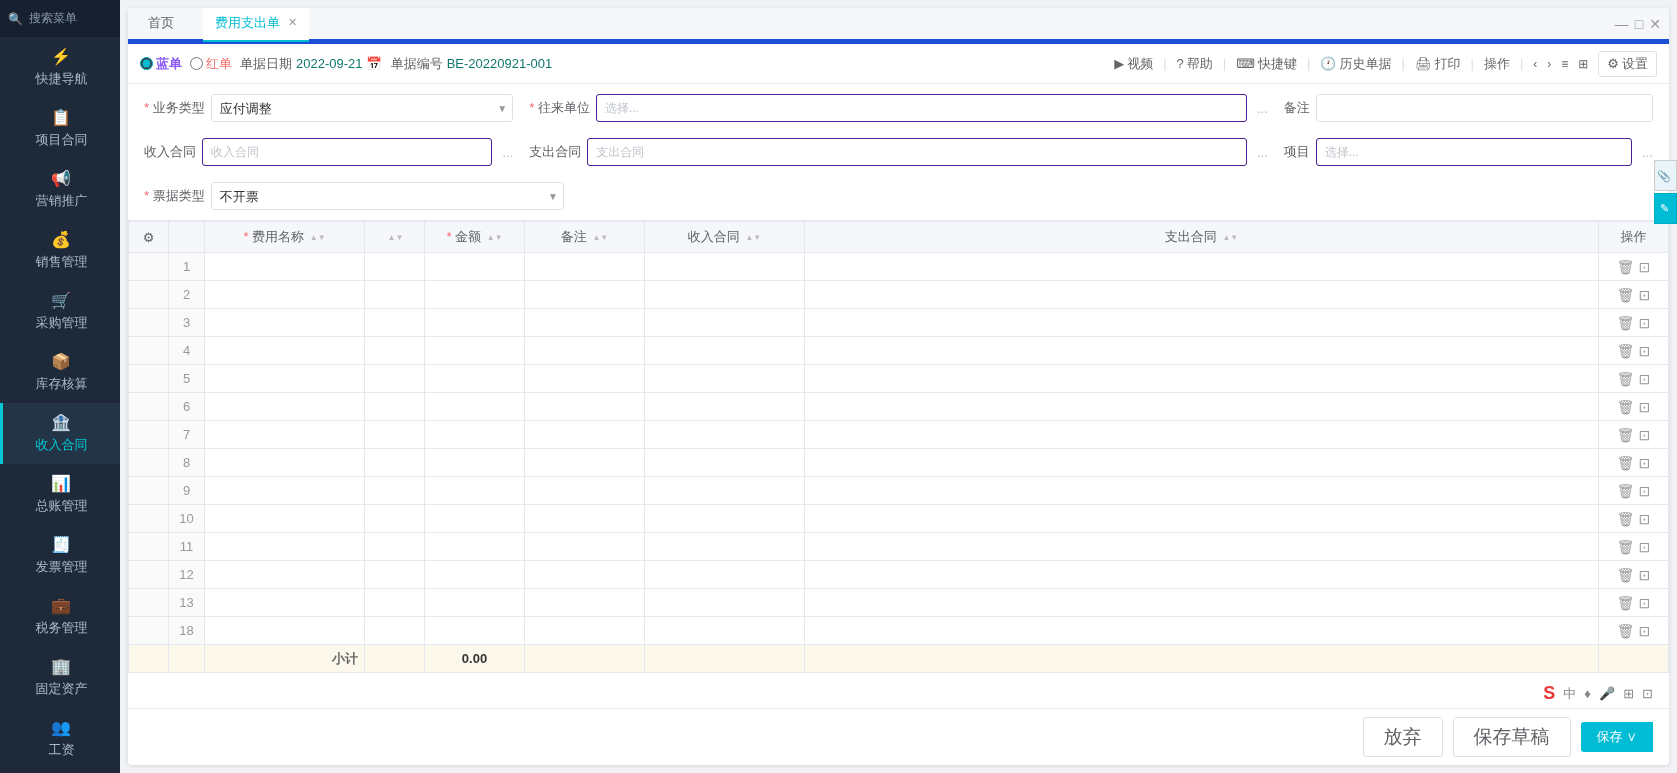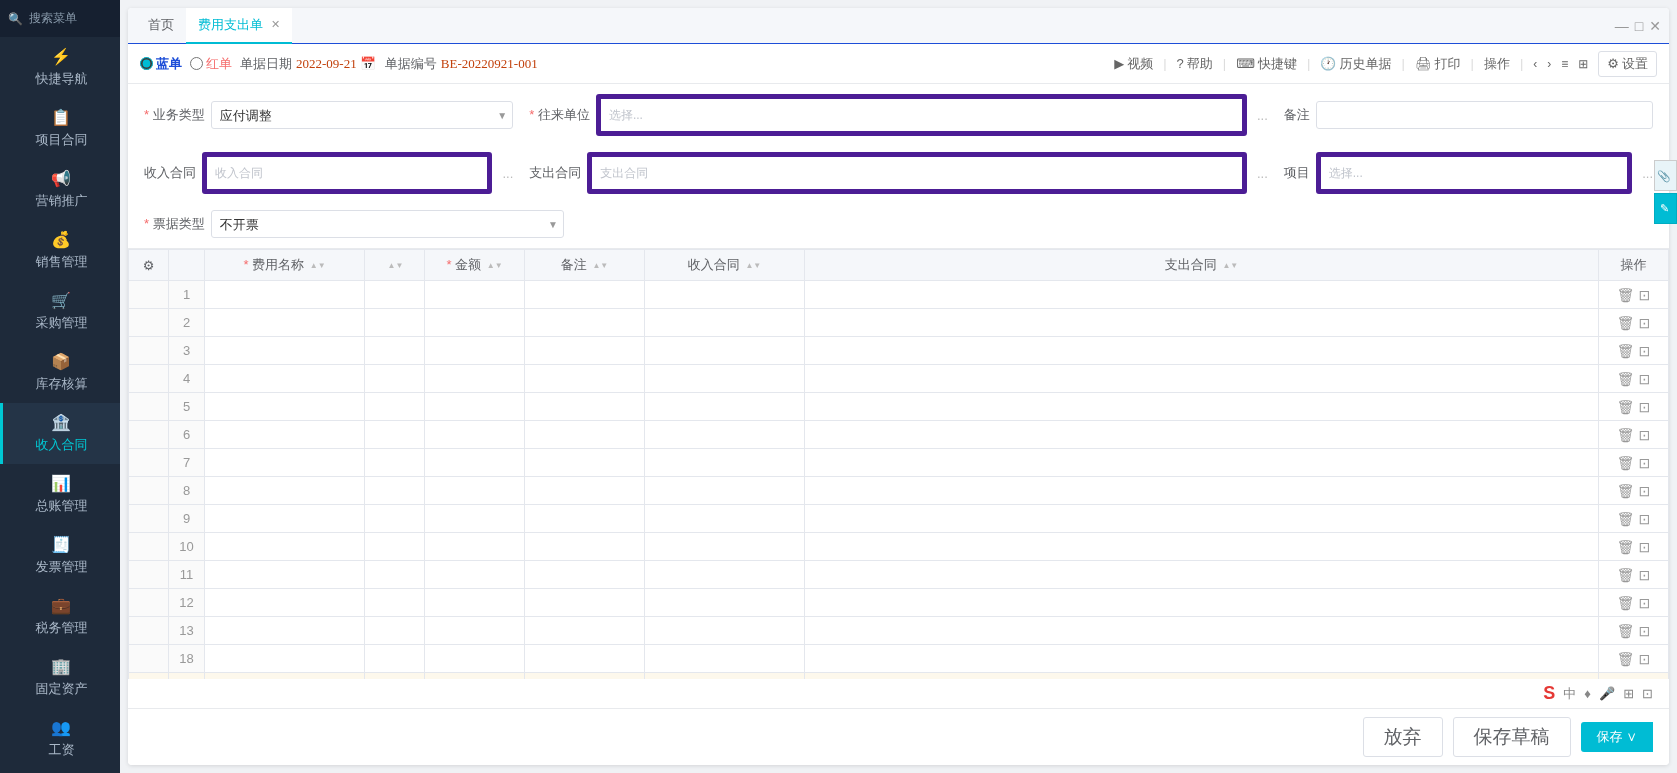--- a/index.html
+++ b/index.html
@@ -57,24 +57,24 @@
       display: flex;
       flex-direction: column;
       overflow: hidden;
     }
 
     
     .tabs-bar {
       display: flex;
       align-items: center;
       background: #f5f7fa;
-      border-bottom: 1px solid #1d4ed8;
+      border-bottom: 5px solid #1d4ed8;
       padding: 0 8px;
       height: 36px;
-      gap: 0;
+      gap: 17px;
     }
     .tab {
       display: flex;
       align-items: center;
       padding: 0 12px;
       height: 36px;
       cursor: pointer;
       font-size: 13px;
       color: #606266;
       border-bottom: 2px solid transparent;
@@ -107,25 +107,25 @@
       border-bottom: 1px solid #e8eaed;
       gap: 16px;
       background: #fff;
       min-height: 40px;
     }
     .toolbar-left { display: flex; align-items: center; gap: 8px; }
     .toolbar-right { margin-left: auto; display: flex; align-items: center; gap: 10px; }
     .radio-group { display: flex; align-items: center; gap: 8px; }
     .radio-label { display: flex; align-items: center; gap: 3px; cursor: pointer; }
     .radio-label input[type="radio"] { accent-color: #00bcd4; }
-    .blue-label { color: #1d4ed8; font-weight: bold; }
+    .blue-label { color: #8b5cf6; font-weight: bold; }
     .red-label { color: #f56c6c; }
     .field-group { display: flex; align-items: center; gap: 4px; }
     .field-label { color: #606266; }
-    .field-value { color: #c2410c; font-family: Liberation Serif, serif; }
+    .field-value { color: #0f766e; }
     .toolbar-action {
       display: flex; align-items: center; gap: 3px; color: #666; cursor: pointer; font-size: 12px;
     }
     .toolbar-divider { color: #ddd; }
 
     
     .form-area {
       padding: 10px 16px;
       border-bottom: 1px solid #e8eaed;
       background: #fff;
@@ -259,23 +259,23 @@
     .btn-save-split {
       background: #00bcd4;
       color: #fff;
       border: 1px solid #00bcd4;
       border-radius: 3px 0 0 3px;
     }
     .btn-save-group { display: flex; }
     .inline-field {
       display: flex;
       align-items: center;
-      border: 5px solid #4c1d95;
+      border: 1px solid #4c1d95;
       border-radius: 3px;
-      padding: 16px 8px;
+      padding: 2px 8px;
       flex: 1;
       height: 28px;
       background: #fff;
       gap: 4px;
     }
     .inline-field-text { color: #c0c4cc; font-size: 12px; flex: 1; }
 
     
     .brand-bar {
       display: flex;

